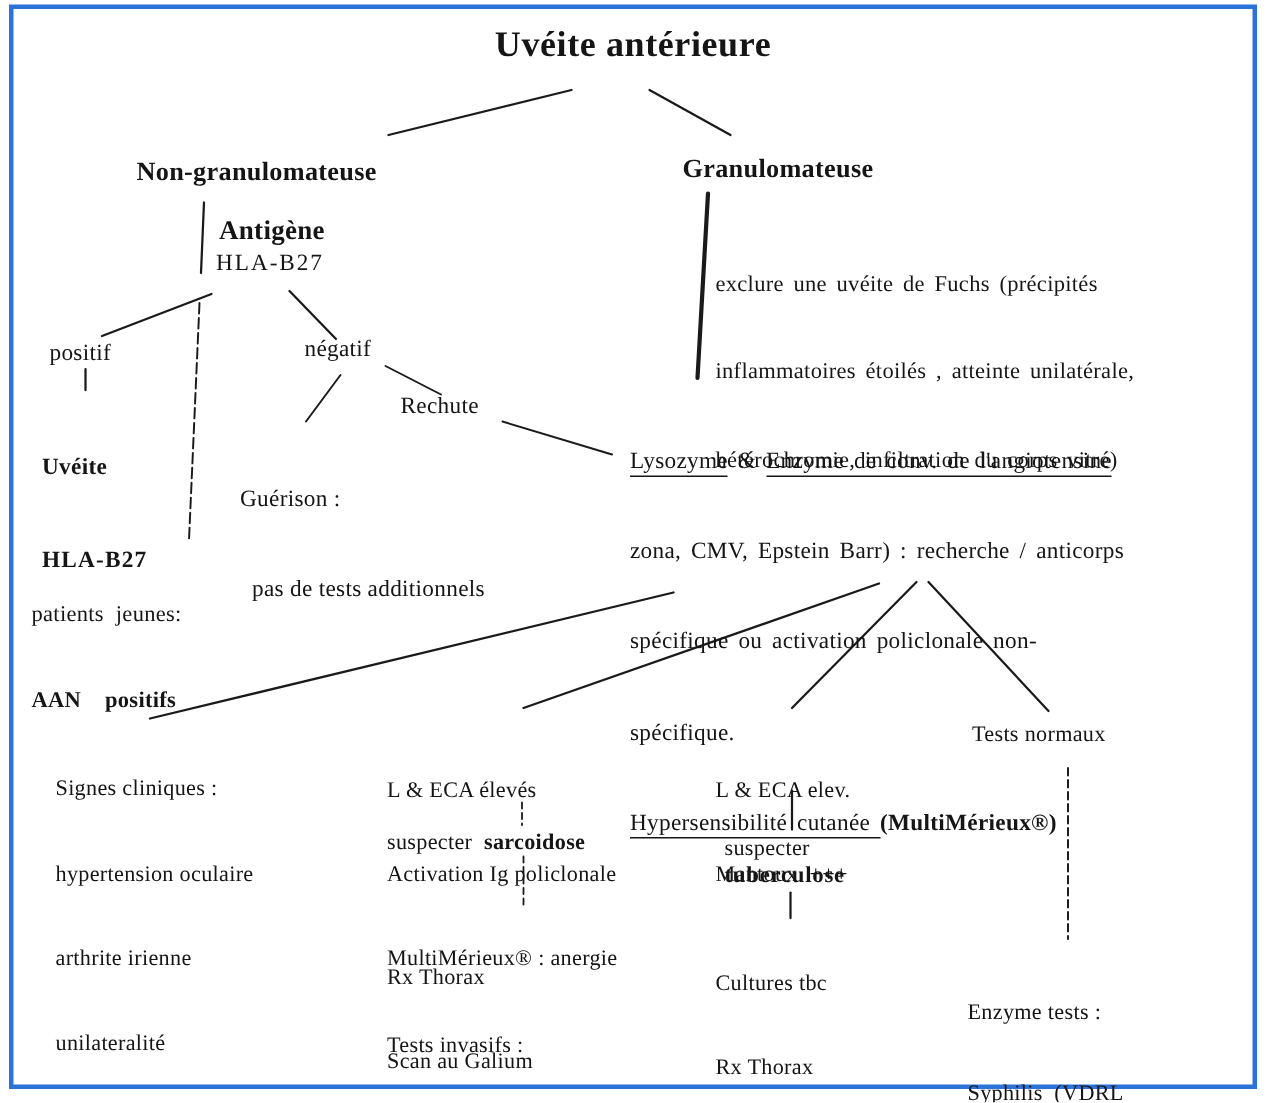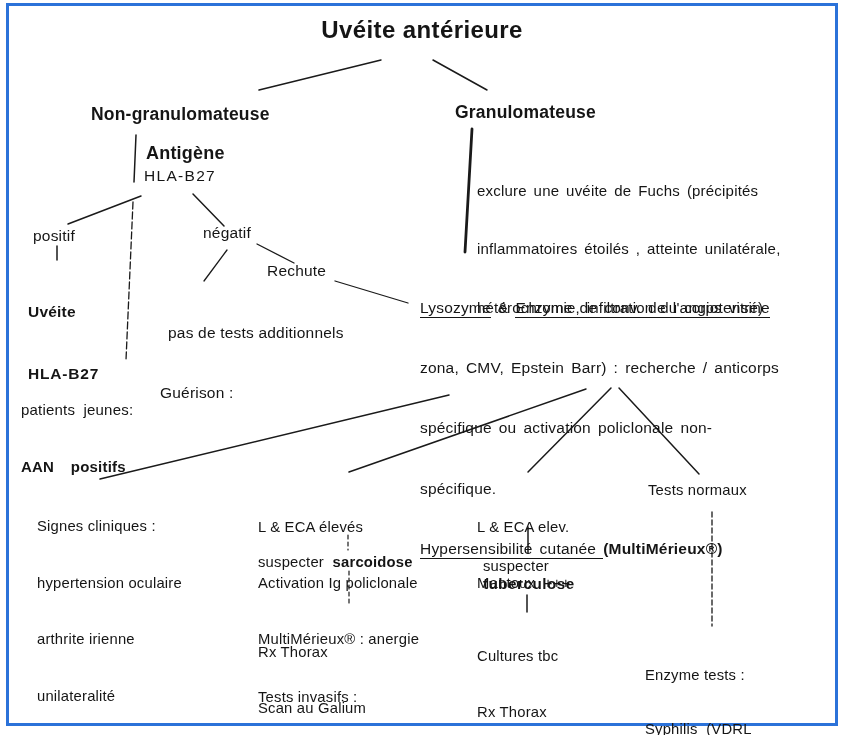--- a/index.html
+++ b/index.html
@@ -6,21 +6,21 @@
   #stage{
     position:relative;width:844px;height:735px;background:#ffffff;
     font-family:"Liberation Sans","DejaVu Sans",sans-serif;color:#151515;
     overflow:hidden;
   }
   #frame{
     position:absolute;left:6px;top:3px;width:826px;height:717px;
     border:3px solid #2b72d9;background:transparent;
   }
   svg.overlay{position:absolute;left:0;top:0;pointer-events:none;}
-  .t{position:absolute;white-space:pre;line-height:1.25;letter-spacing:0.2px;}
+  .t{position:absolute;white-space:pre;line-height:1.25;letter-spacing:0.2px;font-family:Liberation Serif, serif;}
   .b{font-weight:bold;}
   .ln{display:block;}
   .ws{word-spacing:4px;}
   .u{border-bottom:1.6px solid #151515;padding-bottom:1px;}
   .title{font-size:24px;font-weight:bold;letter-spacing:0.4px;text-align:center;width:844px;left:0;}
   .branch{font-size:17.5px;font-weight:bold;}
   .small{font-size:15px;}
   .mid{font-size:15.5px;}
   .col{font-size:14.8px;}
   .workup{font-size:15.5px;word-spacing:2.5px;}
@@ -72,22 +72,22 @@
   <div class="t mid" style="left:144px;top:166px;letter-spacing:1.3px;">HLA-B27</div>
 
   <div class="t mid" style="left:33px;top:226px;">positif</div>
   <div class="t mid b" style="left:28px;top:261px;">
     <span class="ln" style="line-height:23px;">Uvéite</span>
     <span class="ln" style="line-height:23px;letter-spacing:0.8px;">HLA-B27</span>
   </div>
 
   <div class="t mid" style="left:203px;top:223px;">négatif</div>
   <div class="t mid" style="left:160px;top:283px;">
+    <span class="ln" style="line-height:21px;">Guérison :</span>
     <span class="ln" style="line-height:21px;margin-left:8px;">pas de tests additionnels</span>
-    <span class="ln" style="line-height:21px;">Guérison :</span>
   </div>
   <div class="t mid" style="left:267px;top:261px;">Rechute</div>
 
   <div class="t small ws" style="left:21px;top:362px;">
     <span class="ln" style="line-height:20px;">patients jeunes:</span>
     <span class="ln b" style="line-height:20px;">AAN  positifs</span>
   </div>
 
   <div class="t small fuchs" style="left:477px;top:142px;">
     <span class="ln">exclure une uvéite de Fuchs (précipités</span>

